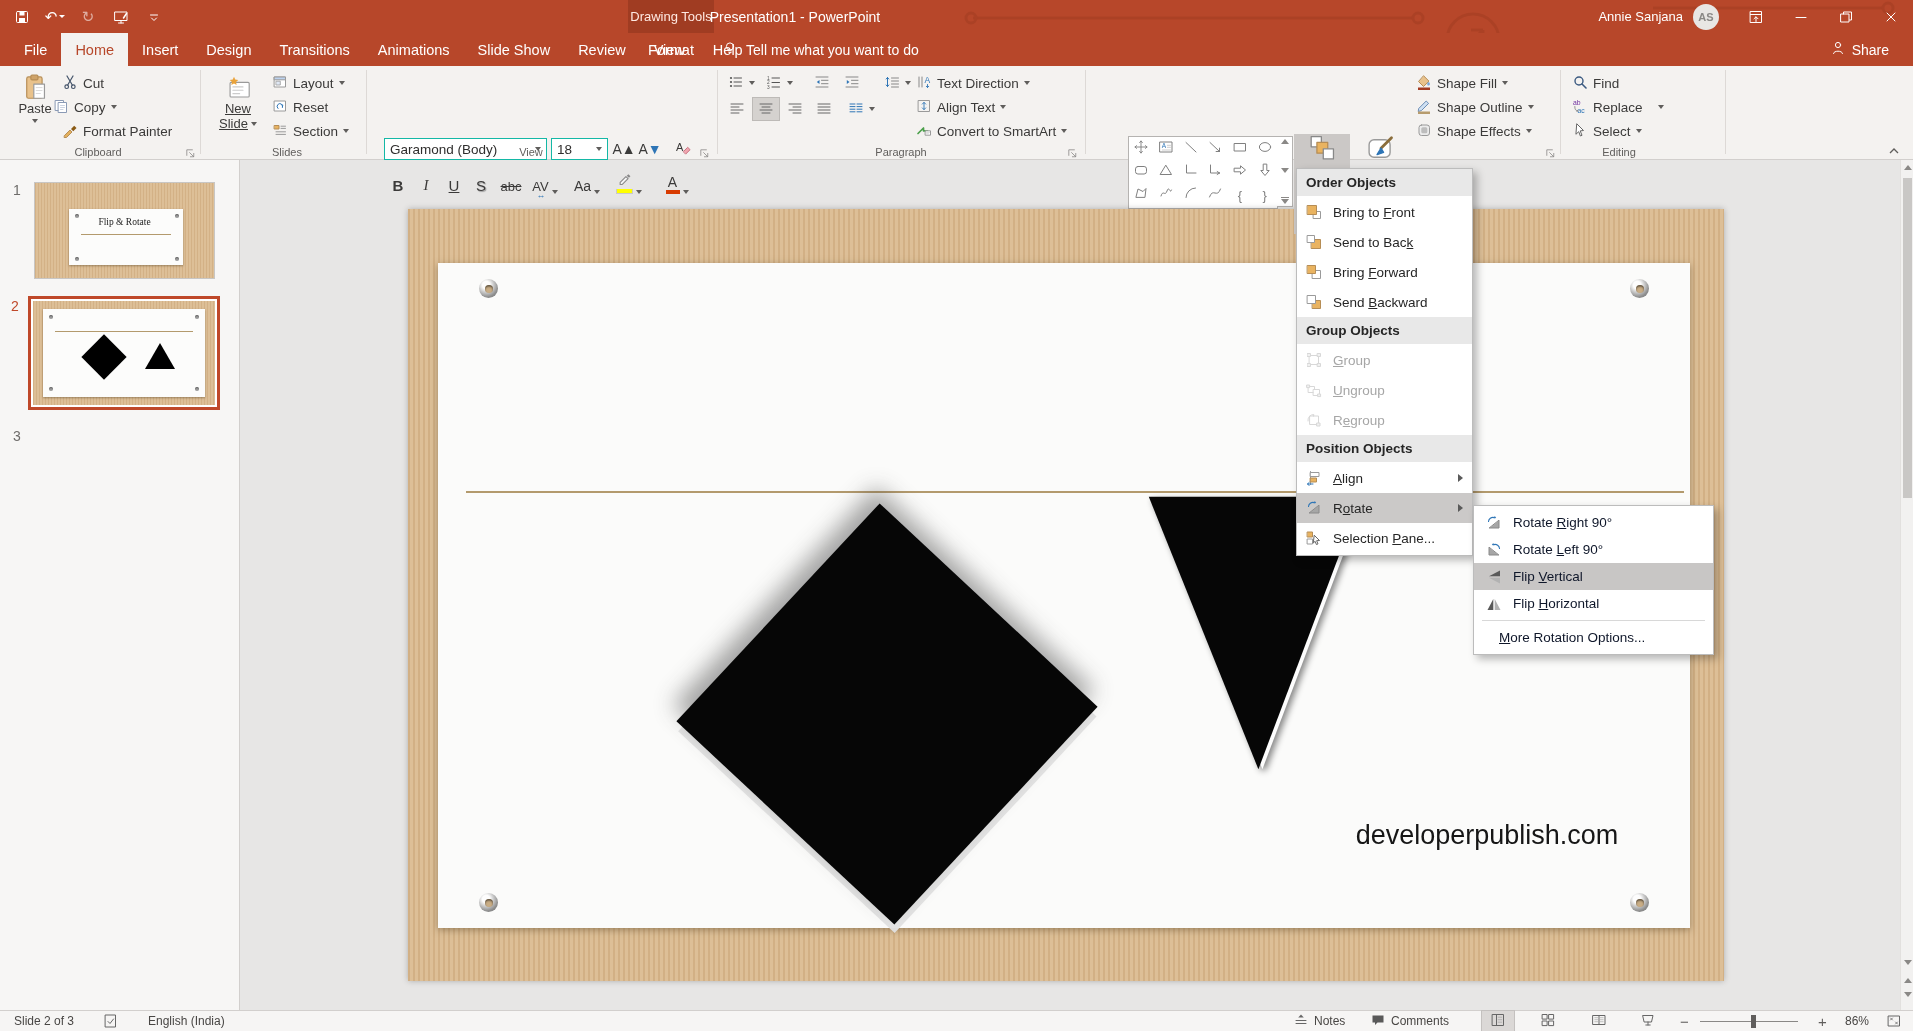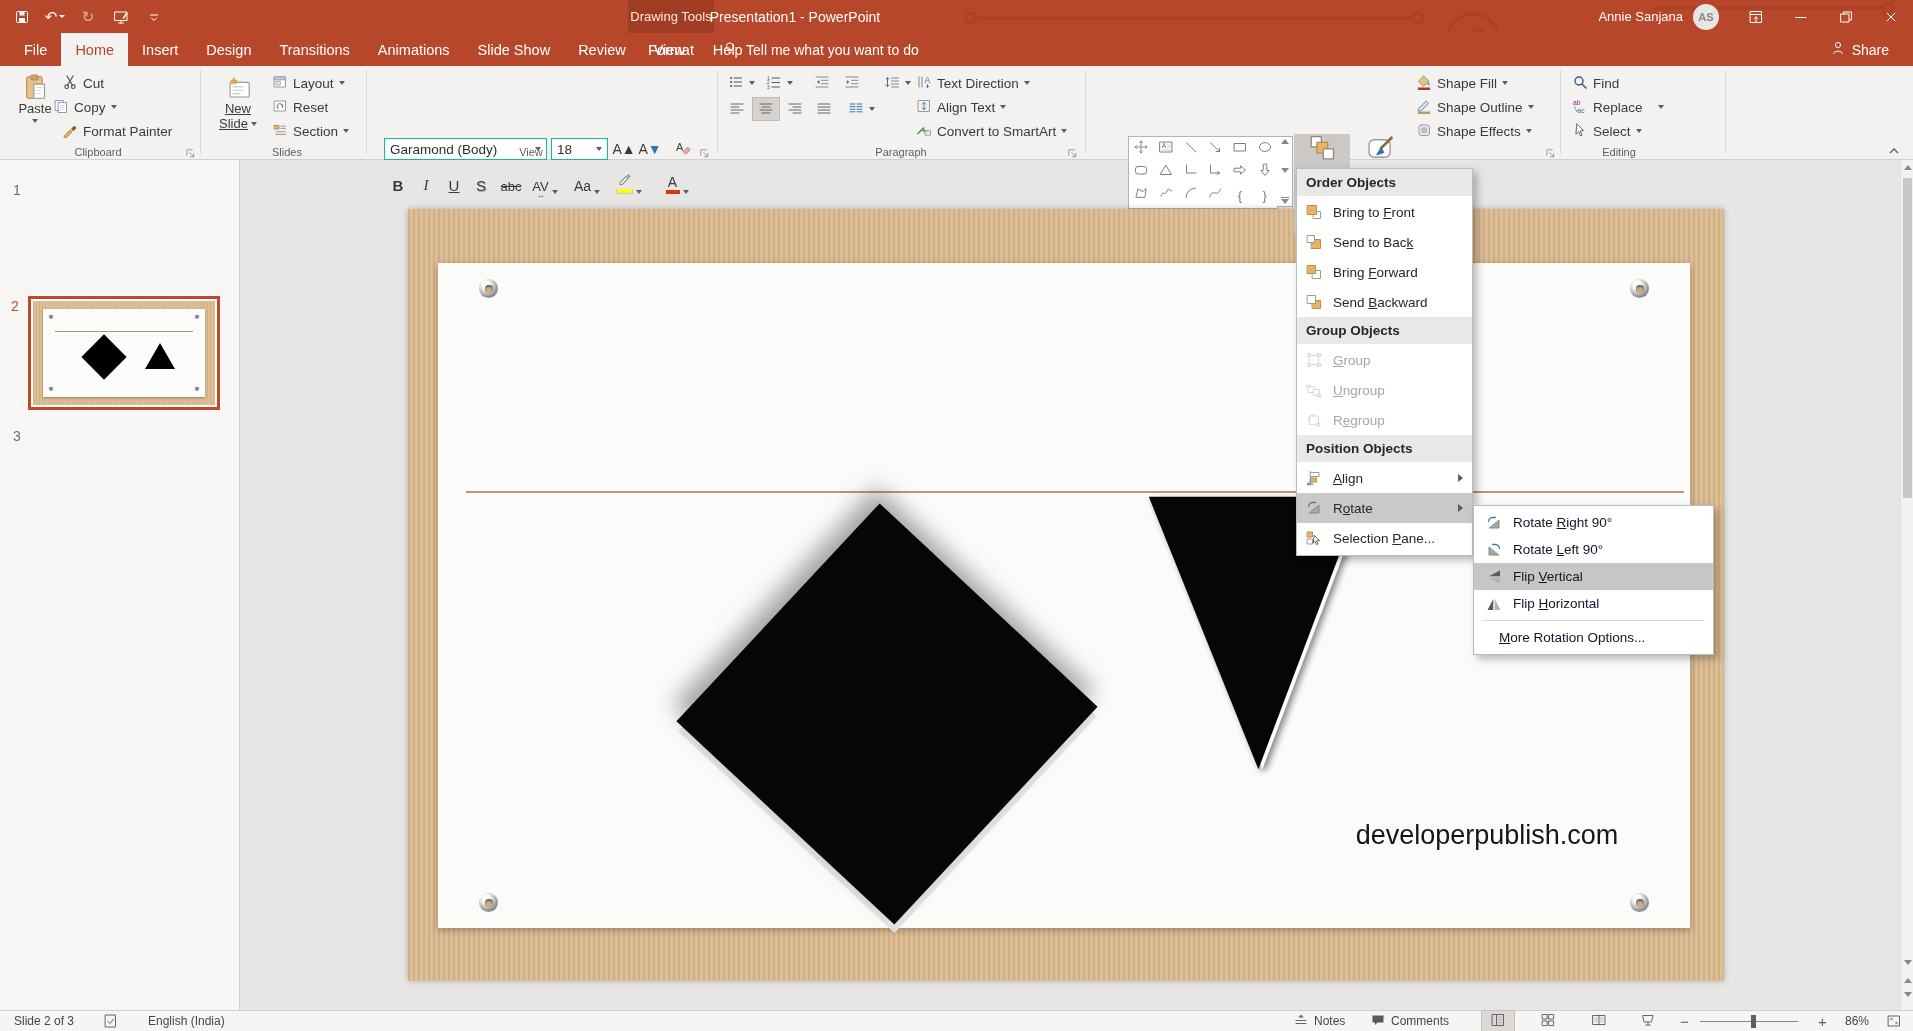--- a/index.html
+++ b/index.html
@@ -632,20 +632,31 @@
     </div>
     <div class="glabel" style="left:1619px">Editing</div>
 
     <svg class="chevup" style="left:1888px;top:80px" width="12" height="10" viewBox="0 0 12 10">
       <path d="M2 7 L6 3 L10 7" stroke="#605e5c" fill="none" stroke-width="1.3"></path>
     </svg>
   </div>
 
   <div class="thumbs">
     <div class="tnum" style="left:13px;top:22px">1</div>
+    <div class="thumb" style="left:34px;top:22px;width:181px;height:97px">
+      <div class="mini">
+        <div class="minicard" style="left:34px;top:26px;width:114px;height:56px"></div>
+        <span class="minidot" style="left:40px;top:31px"></span>
+          <span class="minidot" style="left:140px;top:31px"></span>
+        <span class="minidot" style="left:40px;top:74px"></span>
+          <span class="minidot" style="left:140px;top:74px"></span>
+        <div class="minititle" style="top:34px;font-size:9.5px">Flip &amp; Rotate</div>
+        <div class="minigold" style="left:46px;top:51px;width:90px"></div>
+      </div>
+    </div>
 
     <div class="tnum sel" style="left:11px;top:138px">2</div>
     <div class="thumb sel" style="left:28px;top:136px;width:192px;height:114px">
       <div class="mini">
         <div class="minicard" style="left:10px;top:8px;right:10px;bottom:8px"></div>
         <span class="minidot" style="left:16px;top:14px"></span>
           <span class="minidot" style="left:162px;top:14px"></span>
         <span class="minidot" style="left:16px;top:86px"></span>
           <span class="minidot" style="left:162px;top:86px"></span>
         <div class="minigold" style="left:22px;top:30px;width:138px"></div>

